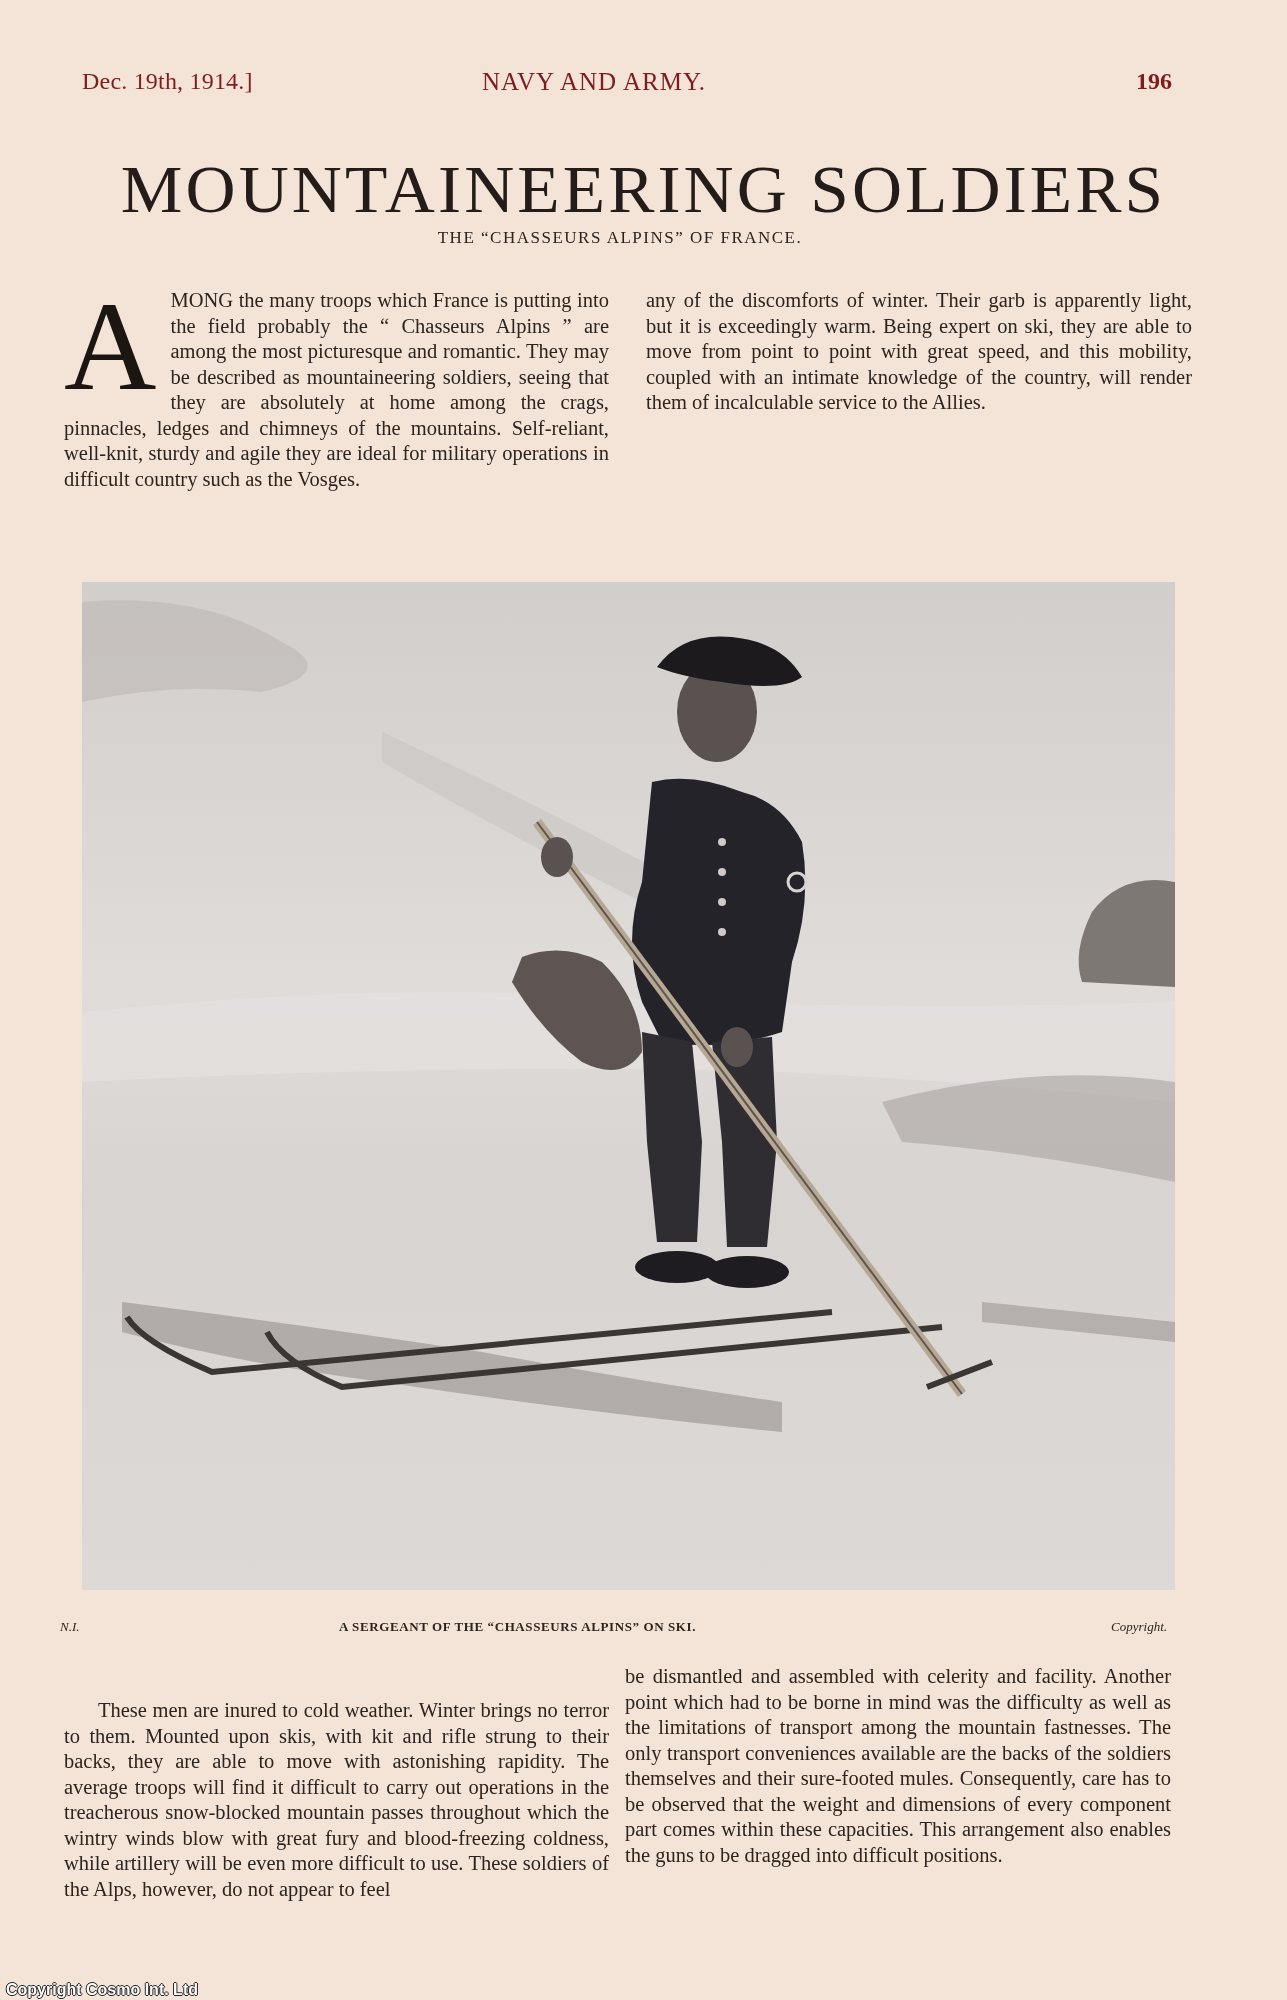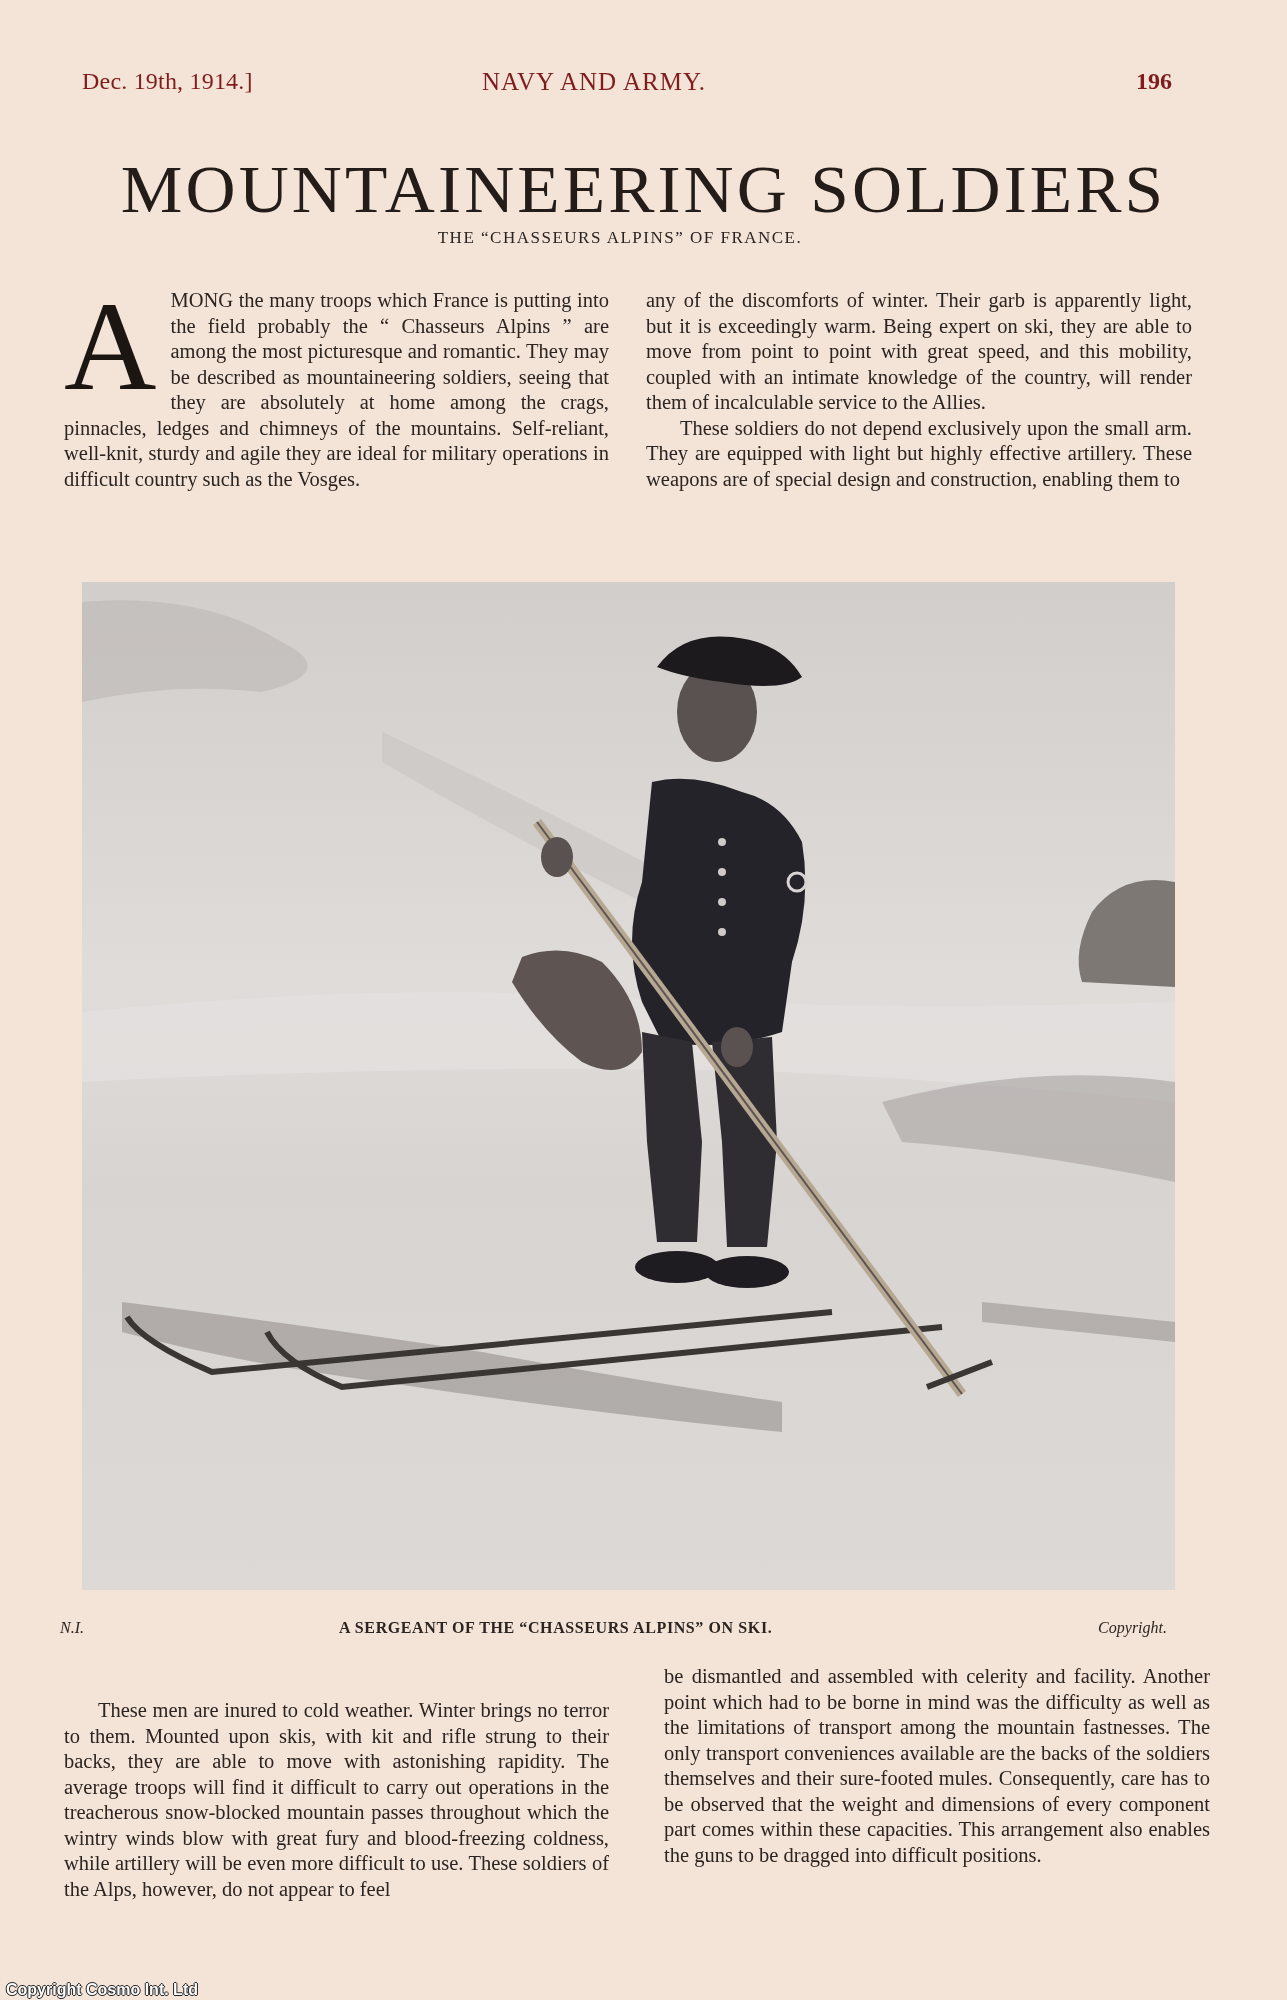--- a/index.html
+++ b/index.html
@@ -36,40 +36,40 @@
     position: absolute;
     font-family: "Liberation Serif", serif;
     font-size: 20.5px; line-height: 25.5px;
     text-align: justify; color: #2b2420;
   }
   .col p { margin: 0; }
   .col p.indent { text-indent: 34px; }
   .col-top-left { left: 64px; top: 288px; width: 545px; }
   .col-top-right { left: 646px; top: 288px; width: 546px; }
   .col-bottom-left { left: 64px; top: 1664px; width: 545px; margin-top: 34px; }
-  .col-bottom-right { left: 664px; top: 1664px; width: 546px; }
+  .col-bottom-right { left: 625px; top: 1664px; width: 546px; }
 
   .dropcap {
     float: left;
     font-family: "Liberation Serif", serif;
     font-size: 128px; line-height: 100px;
     margin: 8px 14px 0 0; padding: 0;
     color: #1c1613;
   }
 
   .photo {
     position: absolute; left: 82px; top: 582px; width: 1093px; height: 1008px;
     background: linear-gradient(180deg, #cfcac7 0%, #dcd8d6 35%, #d6d2cf 55%, #cac6c3 75%, #d9d6d3 100%);
     overflow: hidden;
   }
   .photo svg { width: 100%; height: 100%; display: block; }
 
   .caption {
     position: absolute; top: 1619px; left: 60px; width: 1115px; height: 28px;
-    font-family: "Liberation Serif", serif; font-size: 16px; color: #2b2420; text-align: right;
+    font-family: "Liberation Serif", serif; font-size: 13px; color: #2b2420; text-align: right;
   }
   .caption .credit-left { position: absolute; left: 0; top: 0; font-style: italic; }
   .caption .title { position: absolute; left: 255px; top: 0; font-weight: bold; letter-spacing: 0.6px; margin-left: 24px; }
   .caption .credit-right { position: absolute; right: 8px; top: 0; font-style: italic; }
 
   .watermark {
     position: absolute; left: 6px; top: 1981px;
     font-family: "Liberation Sans", sans-serif; font-size: 16px; font-weight: bold;
     color: #ffffff;
     text-shadow: -1px 0 #222, 1px 0 #222, 0 -1px #222, 0 1px #222;
@@ -88,21 +88,20 @@
 <div class="subhead">THE “CHASSEURS ALPINS” OF FRANCE.</div>
 
 <div class="col col-top-left">
   <p>
     <span class="dropcap">A</span><span>MONG the many troops which France is putting into the field probably the “ Chasseurs Alpins ” are among the most picturesque and romantic. They may be described as mountaineering soldiers, seeing that they are absolutely at home among the crags, pinnacles, ledges and chimneys of the mountains. Self-reliant, well-knit, sturdy and agile they are ideal for military operations in difficult country such as the Vosges.</span>
   </p>
 </div>
 
 <div class="col col-top-right">
   <p>any of the discomforts of winter. Their garb is apparently light, but it is exceedingly warm. Being expert on ski, they are able to move from point to point with great speed, and this mobility, coupled with an intimate knowledge of the country, will render them of incalculable service to the Allies.</p>
-  <p class="indent">These soldiers do not depend exclusively upon the small arm. They are equipped with light but highly effective artillery. These weapons are of special design and construction, enabling them to</p>
 </div>
 
 <div class="photo">
   <svg viewBox="0 0 1093 1008" preserveAspectRatio="none">
     <defs>
       <linearGradient id="sky" x1="0" y1="0" x2="0" y2="1">
         <stop offset="0" stop-color="#d2cecb"></stop>
         <stop offset="0.4" stop-color="#e0dcda"></stop>
         <stop offset="0.6" stop-color="#d8d4d1"></stop>
         <stop offset="1" stop-color="#dcd9d6"></stop>

